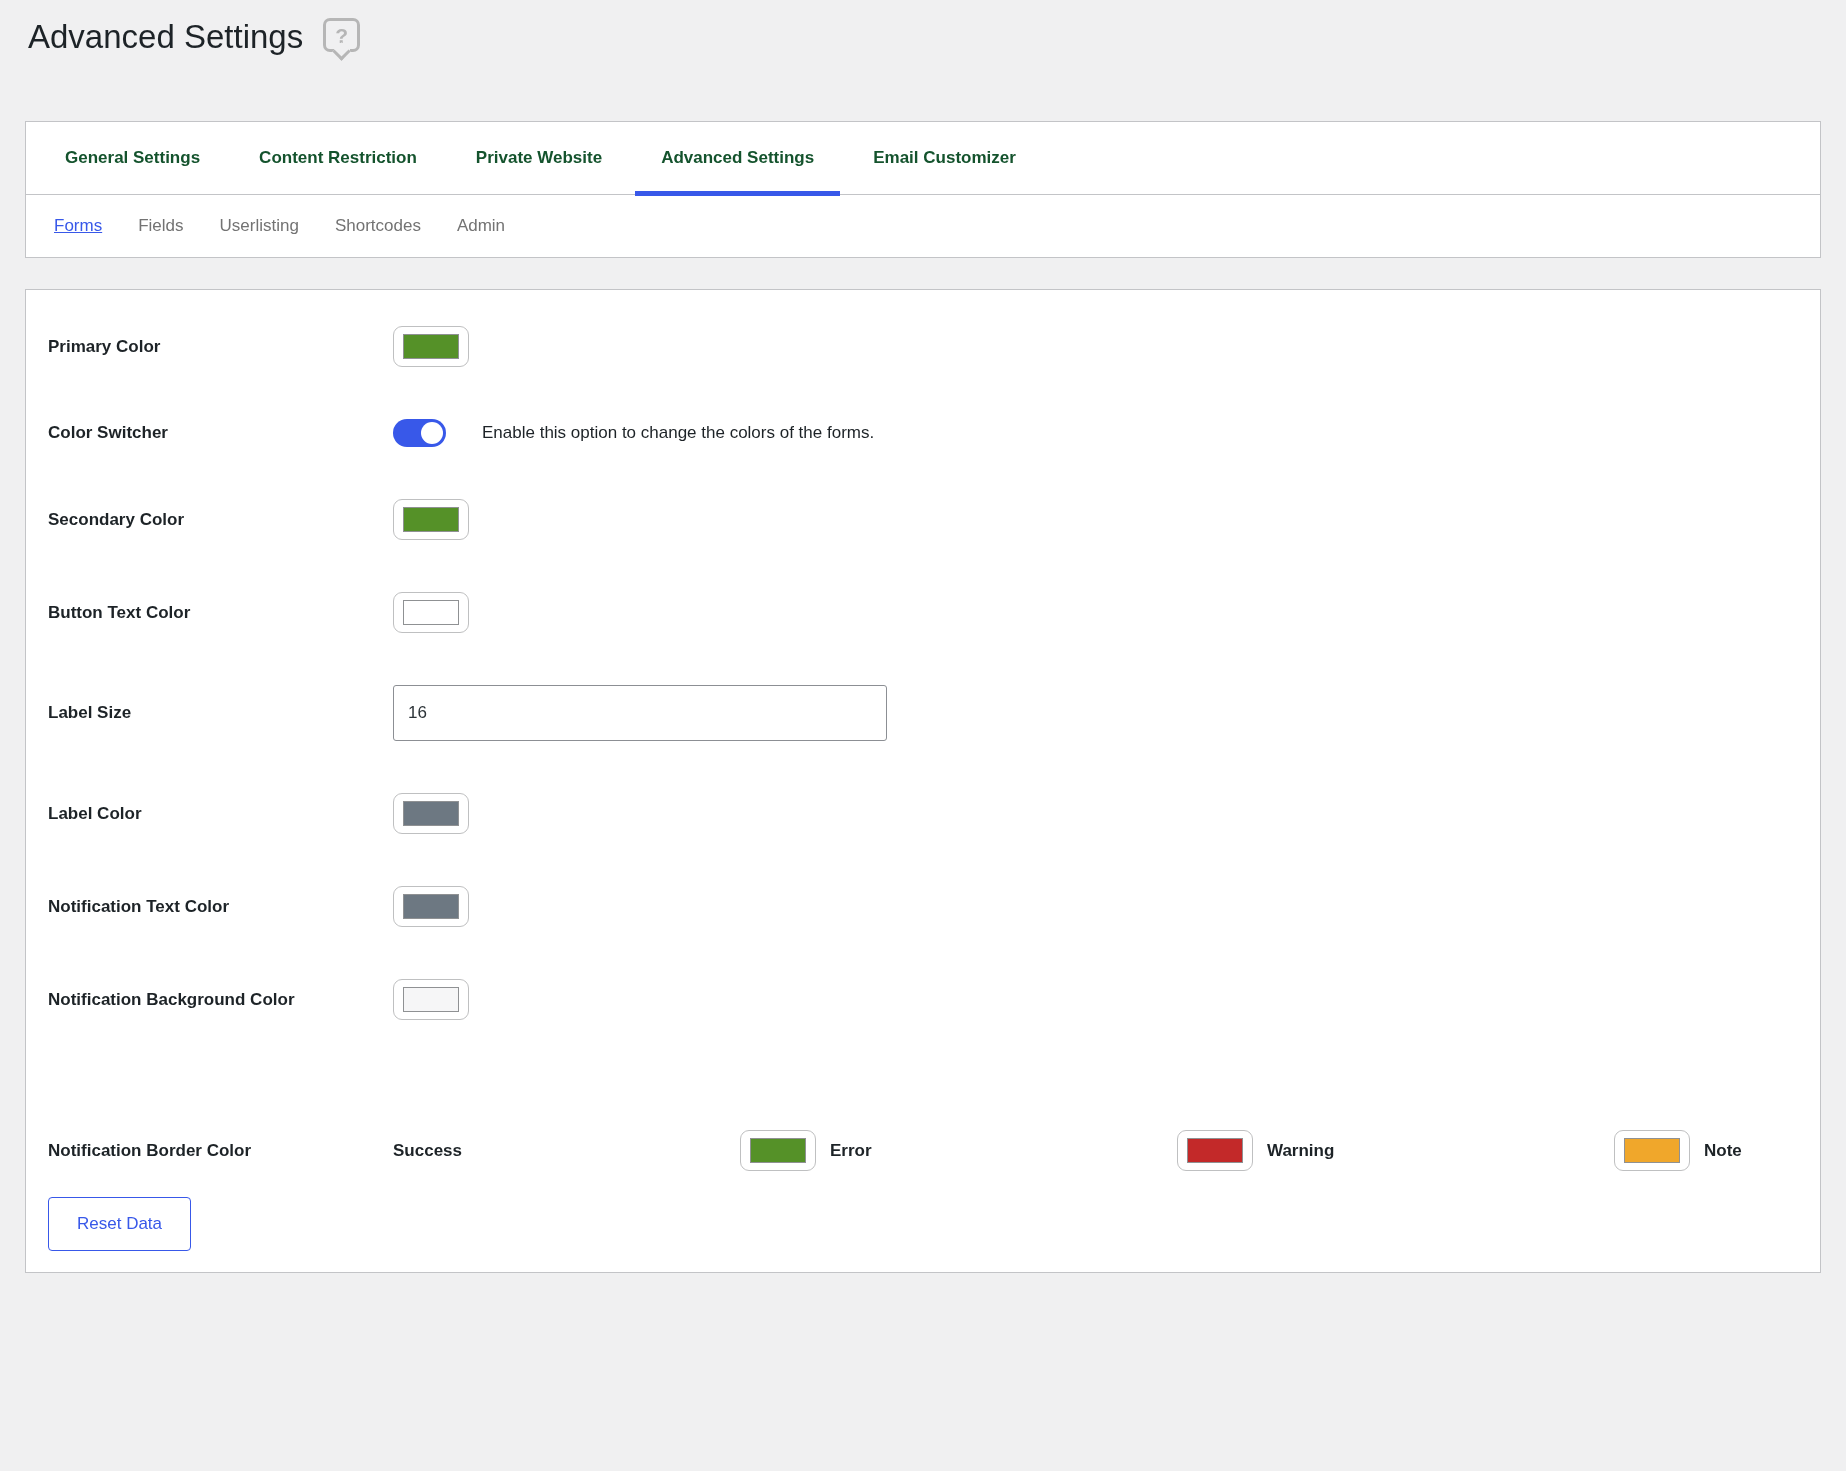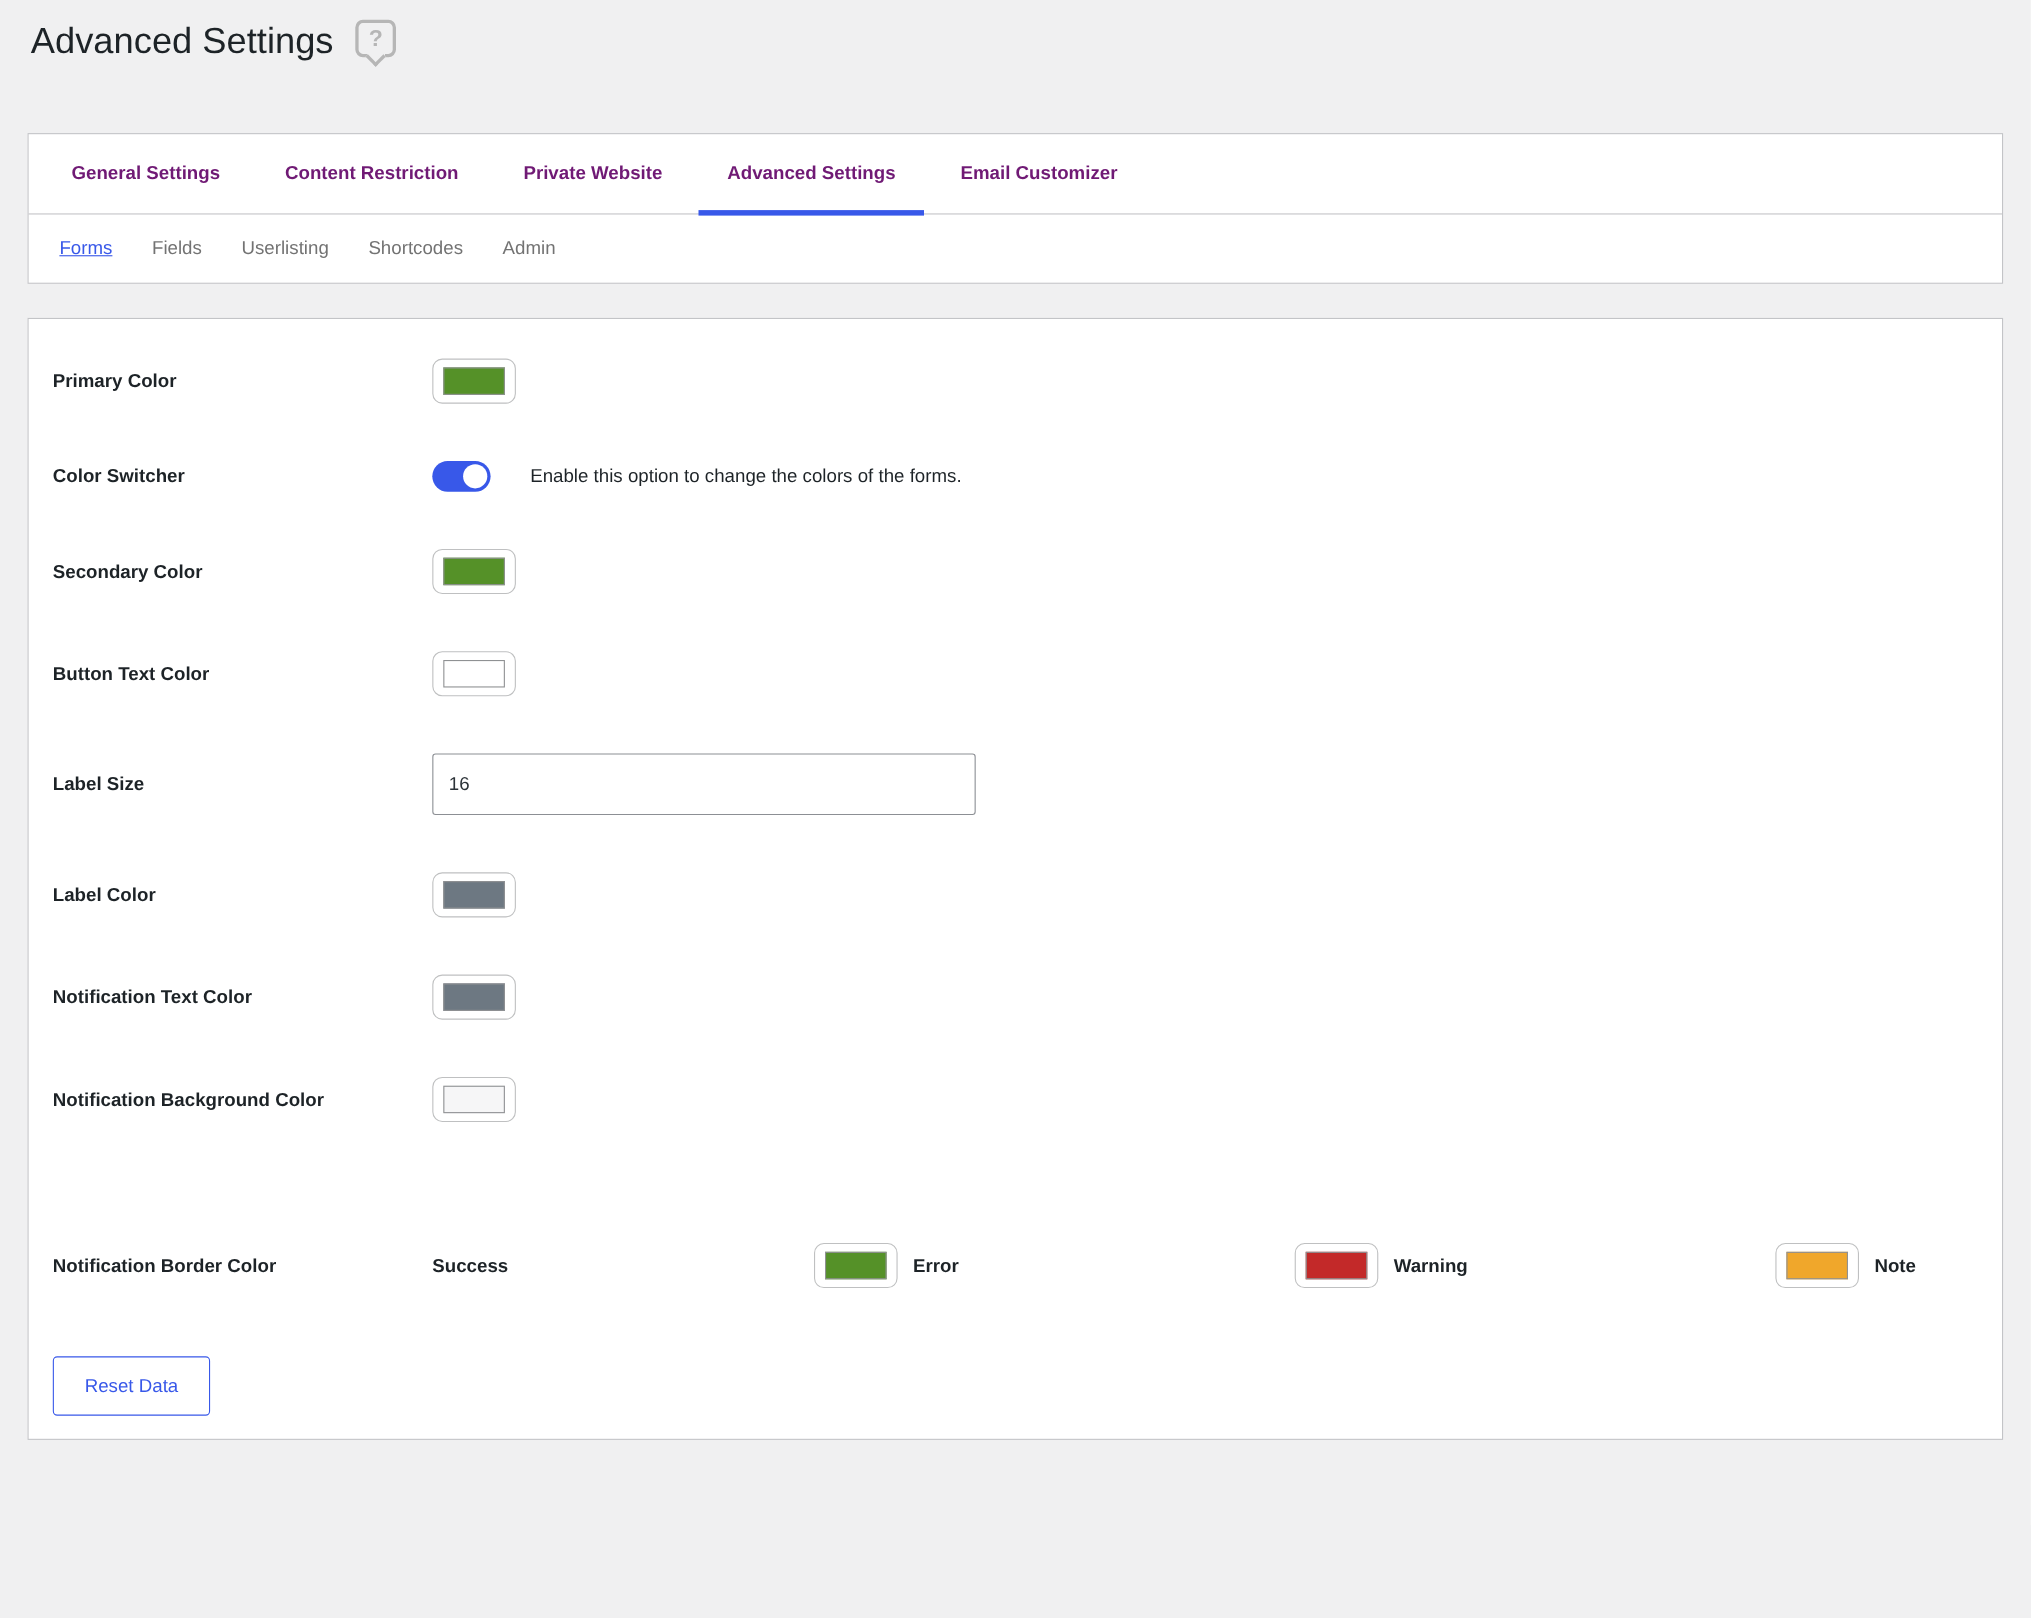--- a/index.html
+++ b/index.html
@@ -20,21 +20,21 @@
   .help-icon .glyph { font-size: 21px; font-weight: 700; color: #b6b6b6; line-height: 1; }
   .help-icon .tail { position: absolute; bottom: -9px; left: 9px; width: 13px; height: 13px;
     background: #f0f0f1; border-right: 3px solid #b6b6b6; border-bottom: 3px solid #b6b6b6;
     transform: rotate(45deg); }
   .help-icon .tail-mask { position: absolute; bottom: -3px; left: 8px; width: 16px; height: 4px; background: #f0f0f1; }
 
   
   .nav-card { margin: 61px 25px 0 25px; background: #fff; border: 1px solid #c3c4c7; }
   .tabs { display: flex; height: 73px; border-bottom: 1px solid #c3c4c7; padding-left: 13px; }
   .tab { position: relative; display: flex; align-items: center; padding: 0 26px; margin-right: 7px;
-    font-size: 17px; font-weight: 600; color: #701a75; cursor: pointer; white-space: nowrap; }
+    font-size: 17px; font-weight: 600; color: #14532d; cursor: pointer; white-space: nowrap; }
   .tab.active::after { content: ""; position: absolute; left: 0; right: 0; bottom: -2px; height: 5px; background: #3858e9; }
   .subnav { display: flex; align-items: center; height: 62px; padding-left: 28px; gap: 36px; }
   .subnav a { font-size: 17px; color: #737373; text-decoration: none; cursor: pointer; }
   .subnav a.active { color: #3858e9; text-decoration: underline; }
 
   
   .content-card { margin: 31px 25px 0 25px; background: #fff; border: 1px solid #c3c4c7;
     padding: 36px 22px 21px 22px; }
 
   .row { display: flex; align-items: center; margin-bottom: 52px; }
@@ -56,21 +56,21 @@
   .text-input { width: 494px; height: 56px; border: 1px solid #8c8f94; border-radius: 3px;
     padding: 4px 14px; font-size: 17px; font-family: "Liberation Sans", sans-serif; color: #2c3338; background: #fff; }
 
   
   .group-row { display: flex; align-items: center; margin-top: 110px; margin-bottom: 0; }
   .group-rows { display: flex; flex-direction: row; gap: 14px; }
   .sub-row { display: flex; align-items: center; }
   .sub-row .sub-label { width: 347px; font-size: 17px; font-weight: 700; color: #1d2327; }
 
   
-  .reset-btn { margin-top: 62px; display: inline-block; height: 54px; line-height: 52px; padding: 0 28px;
+  .reset-btn { margin-top: 26px; display: inline-block; height: 54px; line-height: 52px; padding: 0 28px;
     background: #fff; border: 1px solid #3858e9; border-radius: 4px; color: #3858e9; font-size: 17px;
     font-family: "Liberation Sans", sans-serif; cursor: pointer; }
 </style>
 </head>
 <body>
 
 <div class="page">
 
   <header class="page-header">
     <h1 class="page-title">Advanced Settings</h1>

